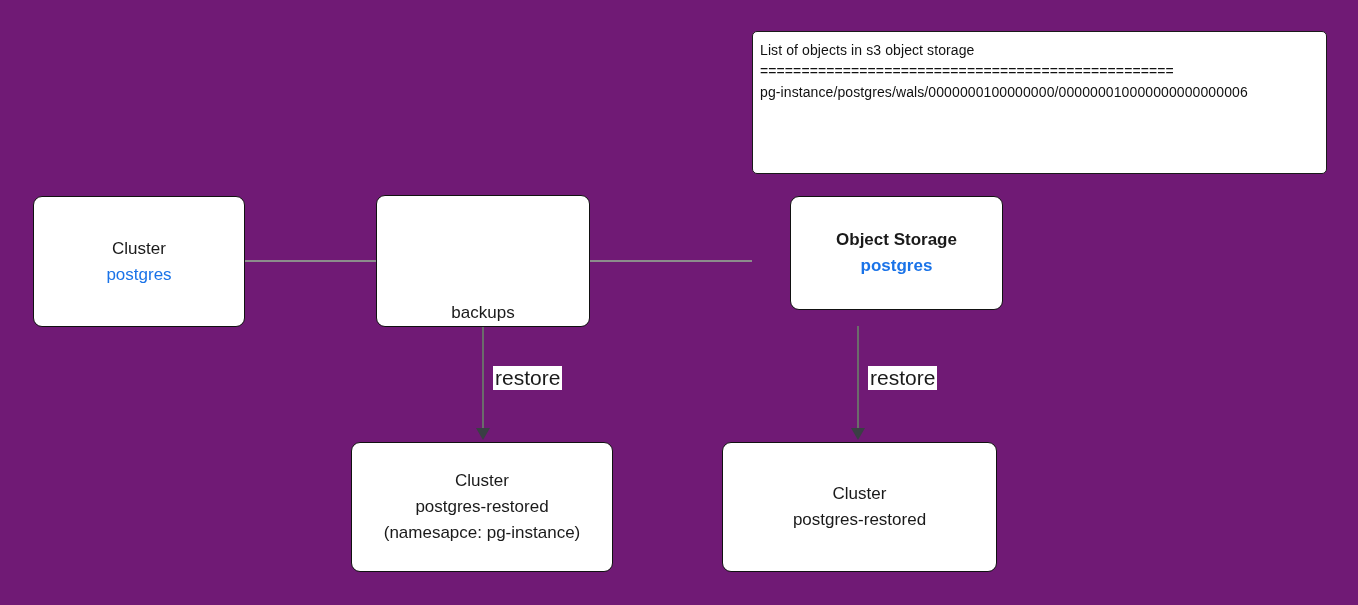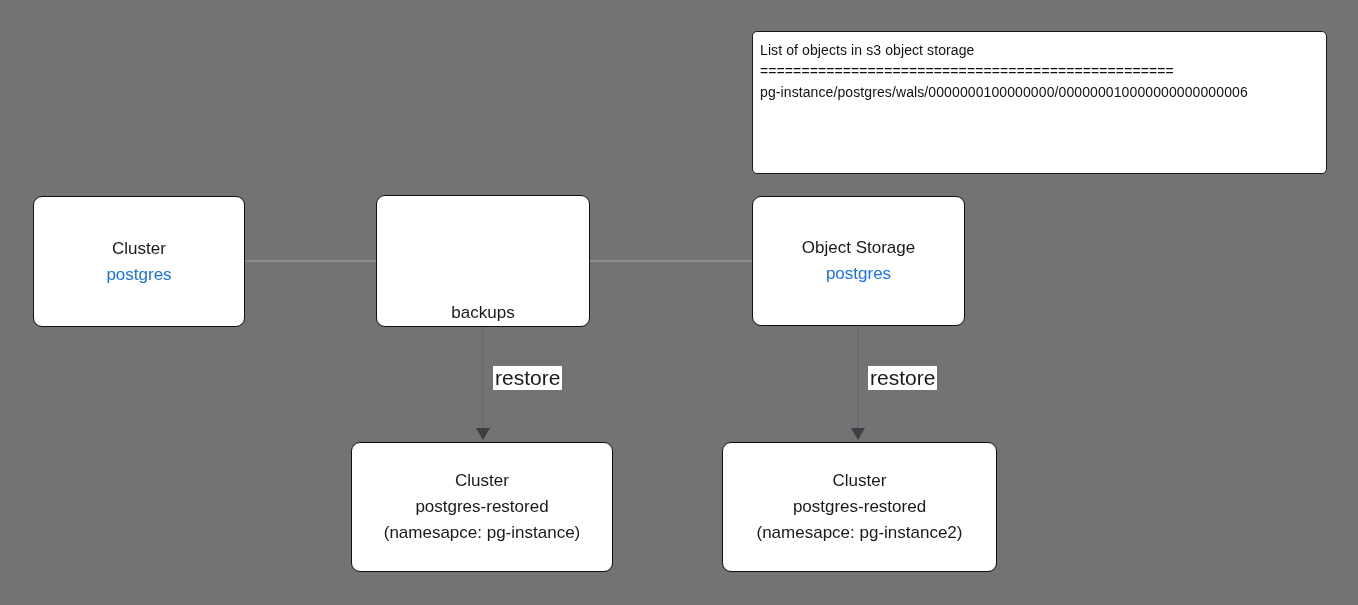--- a/index.html
+++ b/index.html
@@ -6,21 +6,21 @@
     margin: 0;
     padding: 0;
     background: #ffffff;
     font-family: "Liberation Sans", "DejaVu Sans", sans-serif;
     color: #111111;
   }
   .stage {
     position: relative;
     width: 1358px;
     height: 605px;
-    background: #737373;
+    background: #701a75;
     overflow: hidden;
   }
   
   .s3-panel {
     position: absolute;
     left: 752px;
     top: 31px;
     width: 575px;
     height: 143px;
     border: 1.5px solid #1a1a1a;
@@ -48,21 +48,21 @@
     align-items: center;
     justify-content: center;
     text-align: center;
     font-size: 17px;
     line-height: 26px;
     color: #1a1a1a;
   }
   .node .accent { }
   #node-cluster-source   { left: 33px;  top: 196px; width: 212px; height: 131px; }
   #node-backups          { left: 376px; top: 195px; width: 214px; height: 132px; justify-content: flex-end; }
-  #node-object-storage   { left: 752px; top: 196px; width: 213px; height: 130px; }
+  #node-object-storage   { left: 790px; top: 196px; width: 213px; height: 114px; font-weight: bold; }
   #node-restored-1       { left: 351px; top: 442px; width: 262px; height: 130px; }
   #node-restored-2       { left: 722px; top: 442px; width: 275px; height: 130px; }
   
   .h-connector {
     position: absolute;
     height: 2px;
     background: #8c8c8c;
   }
   #edge-cluster-backups { left: 245px; top: 260px; width: 131px; }
   #edge-backups-storage { left: 590px; top: 260px; width: 162px; }
@@ -121,21 +121,20 @@
 
   <div class="node" id="node-restored-1">
     <div>Cluster</div>
     <div>postgres-restored</div>
     <div>(namesapce: pg-instance)</div>
   </div>
 
   <div class="node" id="node-restored-2">
     <div>Cluster</div>
     <div>postgres-restored</div>
-    <div>(namesapce: pg-instance2)</div>
   </div>
 
   <div class="h-connector" id="edge-cluster-backups"></div>
   <div class="h-connector" id="edge-backups-storage"></div>
 
   <div class="v-connector" id="edge-backups-restore"></div>
   <div class="arrowhead" id="arrow-restore-1"></div>
   <div class="edge-label" id="label-restore-1">restore</div>
 
   <div class="v-connector" id="edge-storage-restore"></div>

